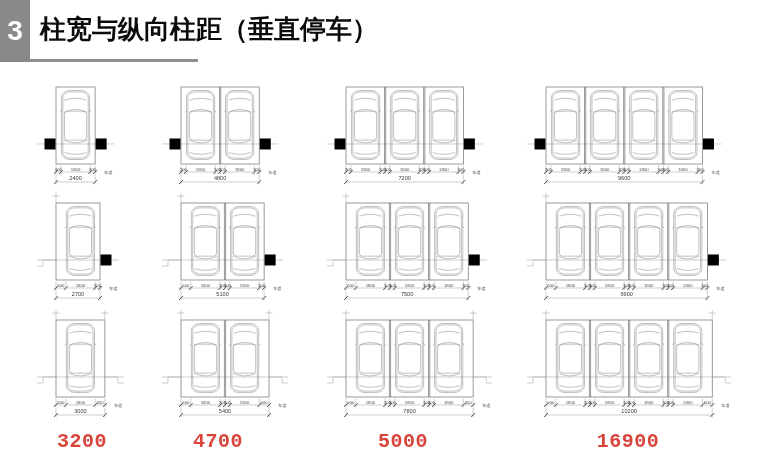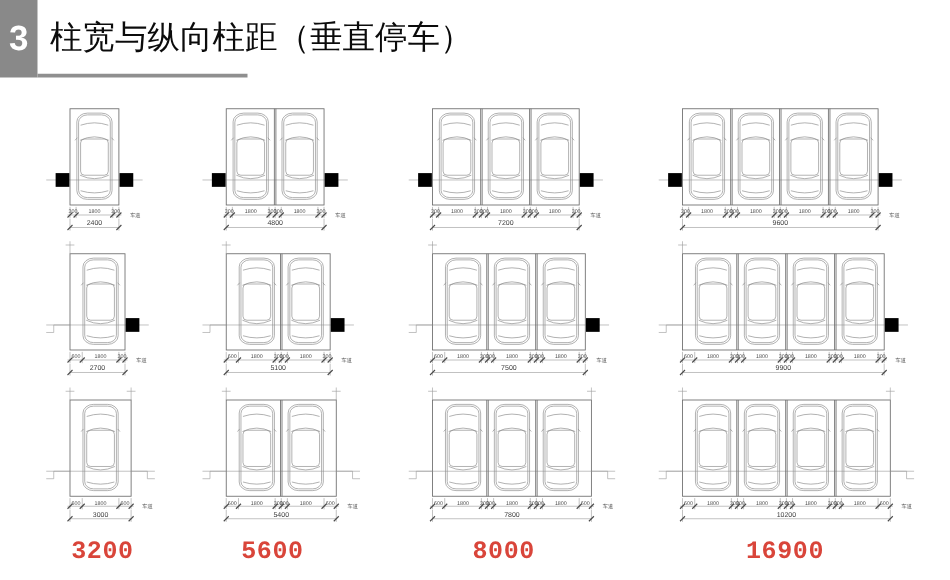--- a/index.html
+++ b/index.html
@@ -3,21 +3,21 @@
 <meta charset="utf-8">
 <style>
   html,body{margin:0;padding:0;background:#e9e9e9;}
   .slide{position:relative;width:760px;height:464px;background:#ffffff;overflow:hidden;
          font-family:"Liberation Sans",sans-serif;}
   
   .idx{position:absolute;left:0;top:0;width:30px;height:62px;background:var(--hdrgray,#898989);
        display:flex;align-items:center;justify-content:center;}
   .idx span{color:#fff;font-size:28px;font-weight:bold;line-height:1;}
   .title{position:absolute;left:40px;top:12px;margin:0;font-family:"Liberation Serif","DejaVu Serif",serif;
-         font-weight:normal;font-size:26px;color:#0b0b0b;letter-spacing:0px;white-space:nowrap;}
+         font-weight:bold;font-size:26px;color:#0b0b0b;letter-spacing:0px;white-space:nowrap;}
   .underline{position:absolute;left:30px;top:59px;width:168px;height:3px;background:#8f8f8f;}
   
   #diagrams{position:absolute;left:0;top:0;width:760px;height:464px;}
   #diagrams svg{position:absolute;}
   .ln{stroke:#6f6f6f;stroke-width:0.7;fill:none;}
   .thin{stroke:#9c9c9c;stroke-width:0.5;fill:none;}
   .tick{stroke:#4a4a4a;stroke-width:0.9;}
   .cl{fill:none;stroke:#8e8e8e;stroke-width:0.55;}
   .colsq{fill:#000;stroke:none;}
   .dimtxt{font-size:4.3px;fill:#4d4d4d;text-anchor:middle;font-family:"Liberation Sans",sans-serif;}
@@ -888,18 +888,18 @@
         <line x1="20" y1="104" x2="20" y2="113.5" class="thin"></line>
         <line x1="18" y1="113" x2="22" y2="109" class="tick"></line>
         <line x1="186.26" y1="104" x2="186.26" y2="113.5" class="thin"></line>
         <line x1="184.26" y1="113" x2="188.26" y2="109" class="tick"></line>
         <text x="103.13" y="109.4" class="dimtot">10200</text>
       </svg>
     </div>
 
   <div>
     <span class="fl" style="left:82px">3200</span>
-    <span class="fl" style="left:218px">5600</span>
-    <span class="fl" style="left:403px">8000</span>
+    <span class="fl" style="left:218px">4700</span>
+    <span class="fl" style="left:403px">5000</span>
     <span class="fl" style="left:628px">16900</span>
   </div>
 
 </div>
 
 </body></html>

